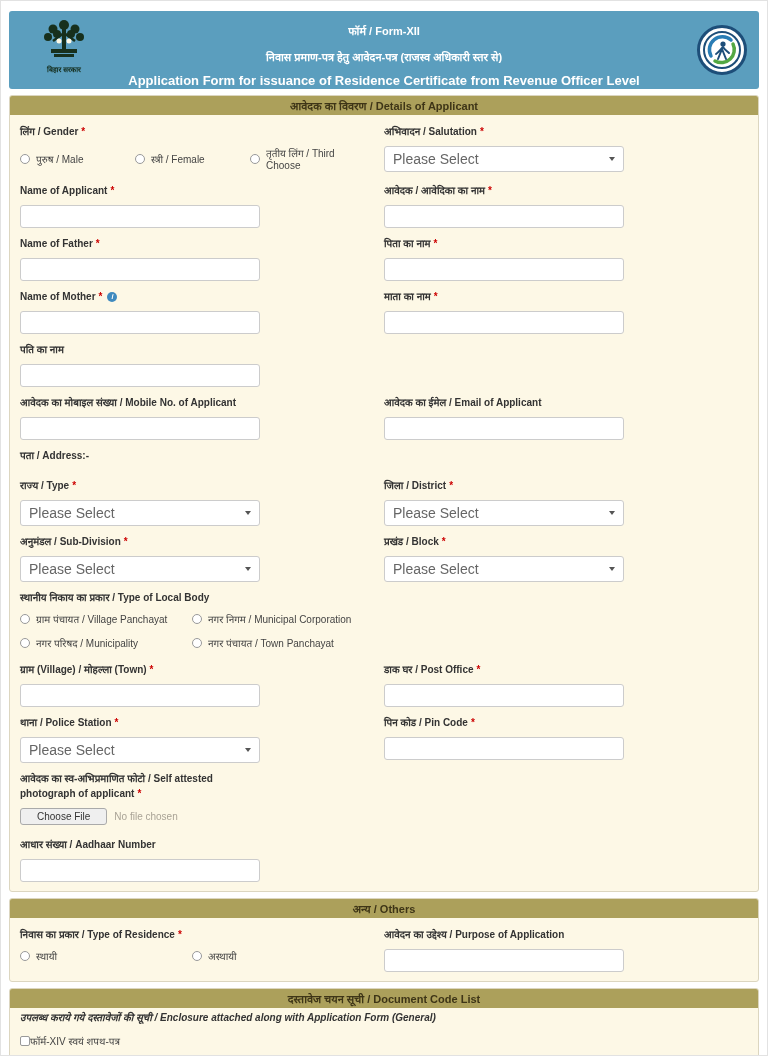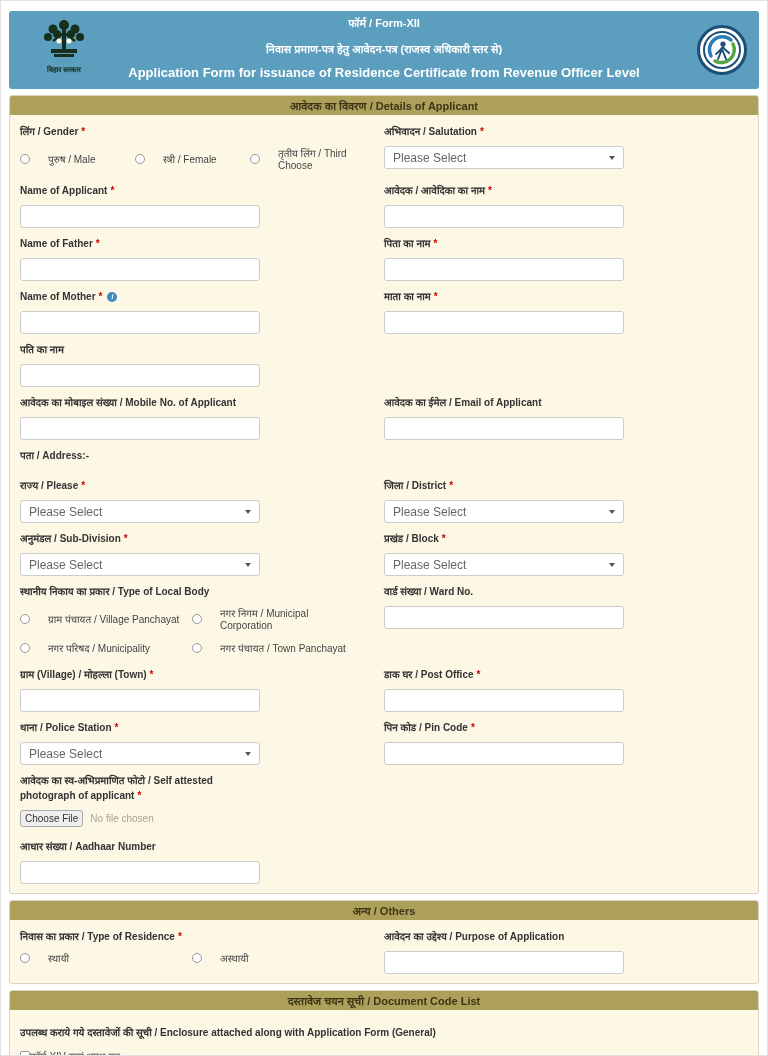--- a/index.html
+++ b/index.html
@@ -1,20 +1,20 @@
 <!DOCTYPE html>
 <html><head>
 <meta charset="utf-8">
 <style>
   html,body{margin:0;padding:0;background:#f4f4f4;font-family:"Liberation Sans","DejaVu Sans",sans-serif;color:#333;}
   .page{width:768px;height:1056px;margin:0 auto;background:#fff;border:1px solid #e2e2e2;box-sizing:border-box;padding:10px 8px 0;overflow:hidden;}
 
   
   .banner{position:relative;background:#5b9ebe;border-radius:3px;height:78px;box-sizing:border-box;
-          text-align:center;color:#fff;padding:4px 90px 0;}
+          text-align:center;color:#fff;padding:12px 90px 0;}
   .banner .form-no{font-size:11px;font-weight:bold;}
   .banner .title-hi{font-size:11px;font-weight:bold;margin-top:11px;}
   .banner .title-en{font-size:13px;font-weight:bold;margin-top:9px;}
   .logo-left{position:absolute;left:12px;top:6px;width:86px;text-align:center;color:#17301d;}
   .logo-left .gov-text{font-size:7px;font-weight:bold;margin-top:-2px;color:#122a18;}
   .logo-right{position:absolute;right:12px;top:14px;width:50px;height:50px;border-radius:50%;
               background:#fff;border:3px solid #1d4e79;box-sizing:border-box;display:flex;align-items:center;justify-content:center;}
 
   
   .panel{background:#fdf8e6;border:1px solid #dcd6c0;border-radius:3px;margin-top:6px;}
@@ -26,36 +26,36 @@
   .cell{padding:3px 0 1px;}
   .flabel{font-size:10px;font-weight:bold;color:#333;margin:4px 0 7px;line-height:1.5;display:flex;align-items:center;flex-wrap:wrap;}
   .flabel.narrow{max-width:250px;display:block;}
   .req{color:#c00;margin-left:3px;font-weight:bold;}
   .info-icon{display:inline-block;width:10px;height:10px;border-radius:50%;background:#3f8abf;color:#fff;
              font-size:7px;line-height:10px;text-align:center;margin-left:5px;font-style:italic;font-weight:bold;}
 
   .txt{width:240px;height:23px;border:1px solid #ccc;border-radius:3px;background:#fff;box-sizing:border-box;
        font-size:11px;padding:0 6px;display:block;}
   .sel{width:240px;height:23px;border:1px solid #ccc;border-radius:3px;background:#fff;box-sizing:border-box;
-       display:flex;align-items:center;justify-content:space-between;padding:6px 8px;font-size:12px;color:#666;cursor:pointer;}
+       display:flex;align-items:center;justify-content:space-between;padding:12px 8px;font-size:14px;color:#666;cursor:pointer;}
   .caret{width:0;height:0;border-left:3.5px solid transparent;border-right:3.5px solid transparent;border-top:4px solid #555;}
 
   .radios{margin:2px 0 4px;}
   .radios.cols-3{display:flex;gap:0;}
   .radios.cols-3 .radio{width:115px;}
   .radios.cols-2{display:grid;grid-template-columns:172px auto;row-gap:10px;width:340px;}
-  .radio{display:flex;align-items:center;gap:18px;font-size:10px;color:#444;cursor:pointer;}
+  .radio{display:flex;align-items:center;gap:6px;font-size:10px;color:#444;cursor:pointer;}
   .rb{width:10px;height:10px;border:1px solid #999;border-radius:50%;background:#fff;flex:none;box-sizing:border-box;}
   .cb{width:10px;height:10px;border:1px solid #999;border-radius:2px;background:#fff;flex:none;box-sizing:border-box;}
 
   .filerow{display:flex;align-items:center;margin:2px 0 4px;}
-  .choose{font-size:10px;font-family:inherit;color:#333;border:1px solid #aaa;background:#efefef;border-radius:3px;padding:2px 4px;cursor:pointer;}
+  .choose{font-size:10px;font-family:inherit;color:#333;border:1px solid #aaa;background:#efefef;border-radius:3px;padding:2px 16px;cursor:pointer;}
   .nofile{font-size:10px;color:#a9a396;margin-left:7px;}
 
-  .doc-label{font-size:10px;font-weight:bold;margin:13px 0 10px;}
+  .doc-label{font-size:10px;font-weight:bold;margin:0 0 10px;font-style:italic;}
   .doc-check{display:flex;align-items:center;font-size:10px;color:#444;margin:4px 0 10px;cursor:pointer;}
 </style>
 </head>
 <body>
 
 <div class="page">
 
   <div class="banner">
     <div class="logo-left">
       <svg width="46" height="46" viewBox="0 0 46 46">
@@ -203,21 +203,21 @@
           <div class="cell">
             <div class="flabel">
               <span>पता / Address:-</span>
             </div>
           </div>
           <div class="cell"></div>
         </div>
         <div class="frow">
           <div class="cell">
             <div class="flabel">
-              <span>राज्य / Please</span>
+              <span>राज्य / Type</span>
               <span class="req">*</span>
             </div>
             <div class="sel">
               <span>Please Select</span>
               <span class="caret"></span>
             </div>
           </div>
           <div class="cell">
             <div class="flabel">
               <span>जिला / District</span>
@@ -267,26 +267,20 @@
               </label>
               <label class="radio">
                 <span class="rb"></span>
                 <span>नगर परिषद / Municipality</span>
               </label>
               <label class="radio">
                 <span class="rb"></span>
                 <span>नगर पंचायत / Town Panchayat</span>
               </label>
             </div>
-          </div>
-          <div class="cell">
-            <div class="flabel">
-              <span>वार्ड संख्या / Ward No.</span>
-            </div>
-            <input class="txt" type="text" style="">
           </div>
         </div>
         <div class="frow">
           <div class="cell">
             <div class="flabel">
               <span>ग्राम (Village) / मोहल्ला (Town)</span>
               <span class="req">*</span>
             </div>
             <input class="txt" type="text" style="">
           </div>

